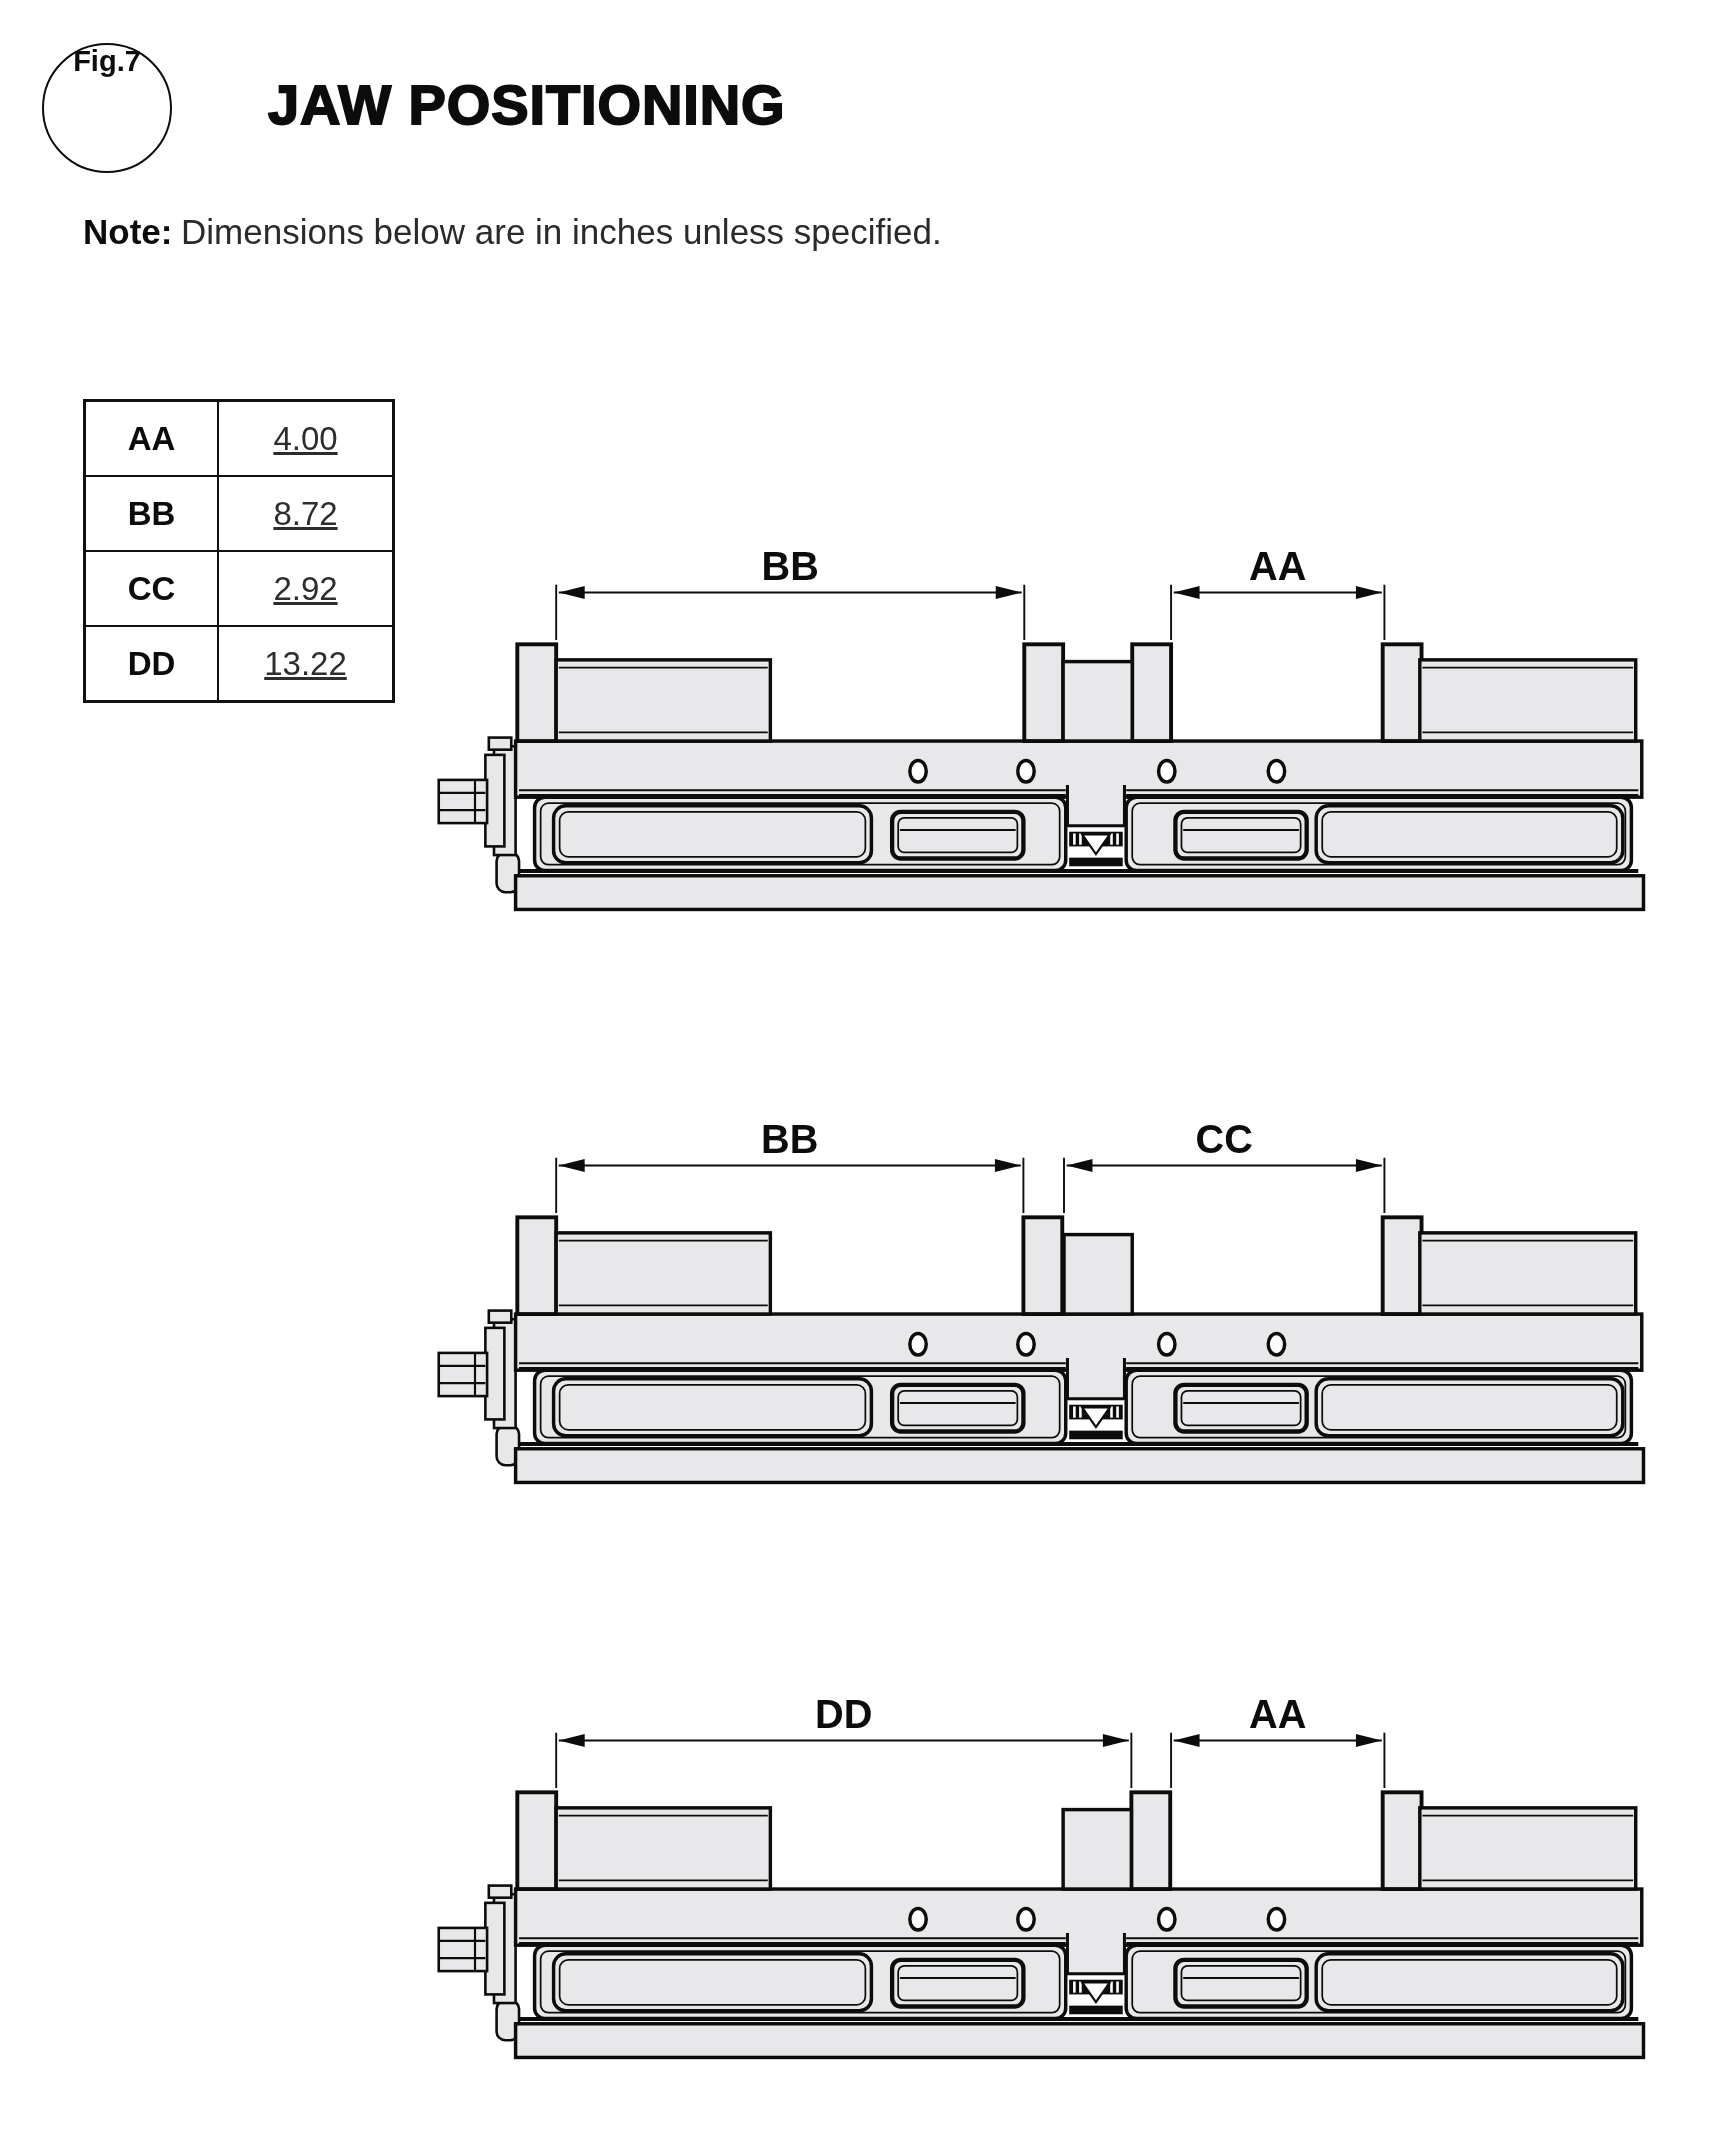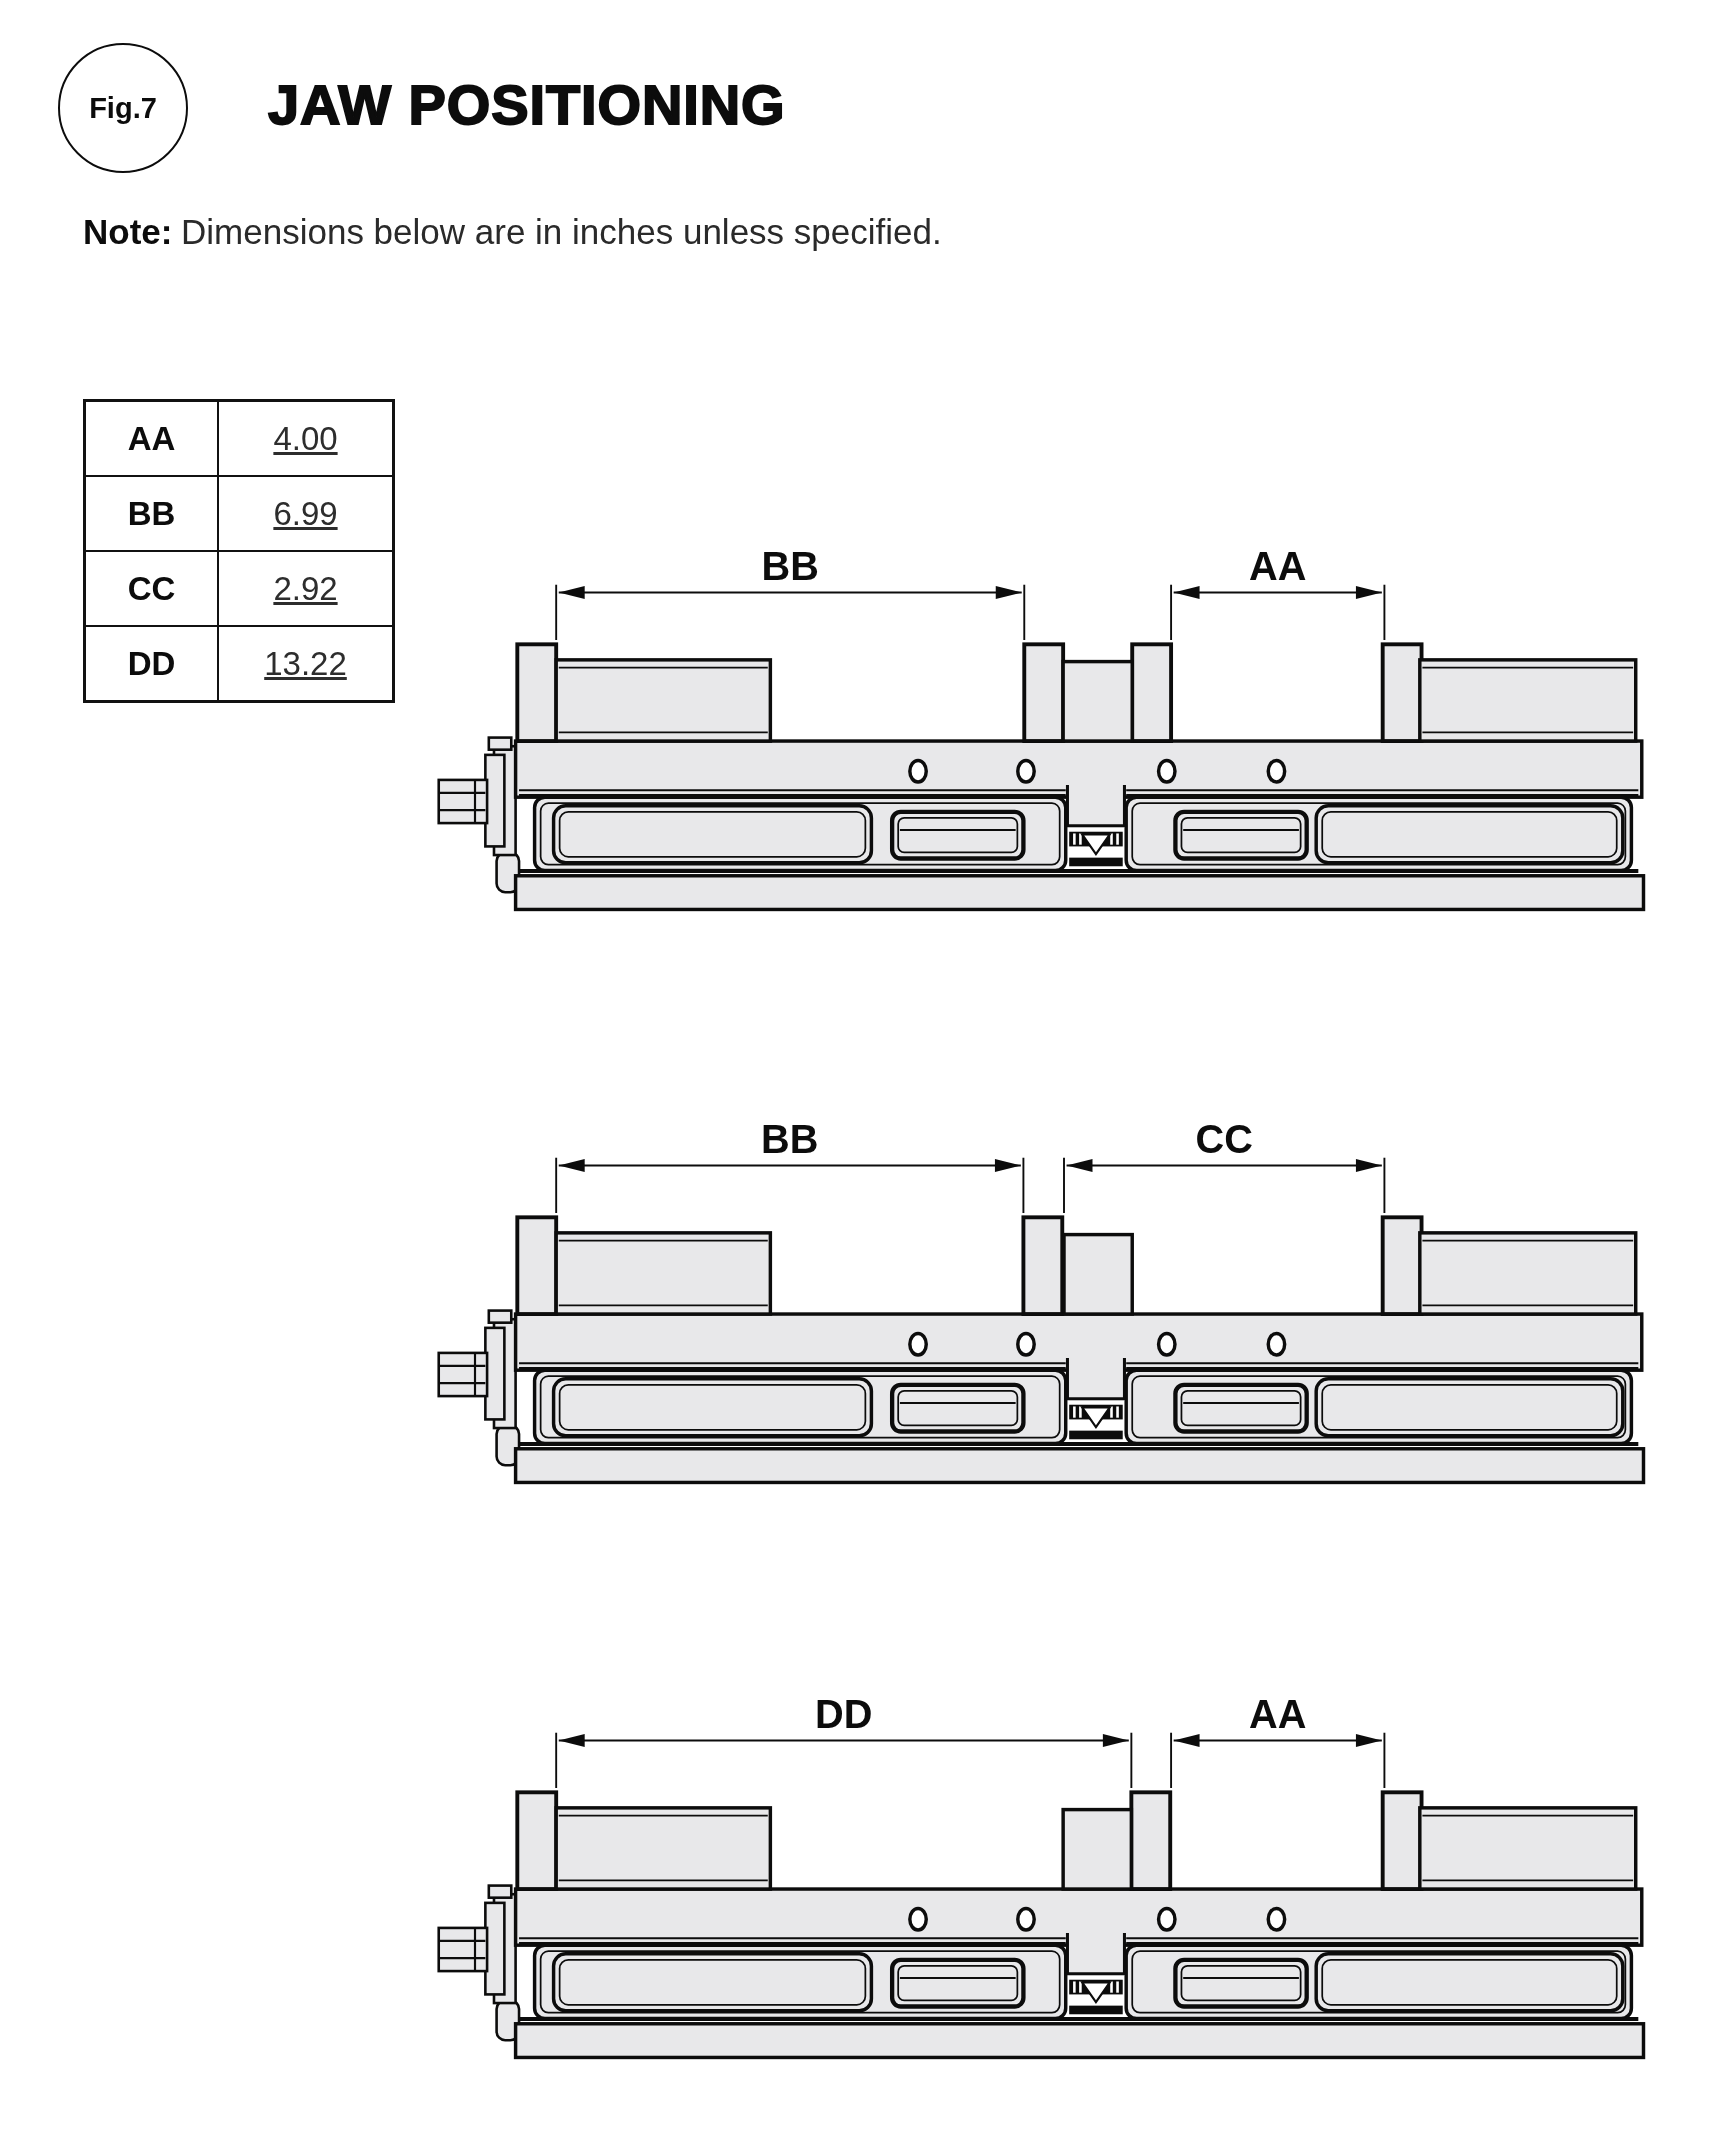--- a/index.html
+++ b/index.html
@@ -1,19 +1,19 @@
 <!DOCTYPE html>
 <html style="font-size:14px"><head>
 <meta charset="utf-8">
 <style>
   html,body{margin:0;padding:0;background:#fff;}
   .page{position:relative;width:1729px;height:2144px;background:#fff;overflow:hidden;
         font-family:"Liberation Sans",sans-serif;color:#0c0c0c;}
-  .fig-badge{position:absolute;left:58px;top:43px;width:126px;height:126px;
-        border:2.6px solid #0c0c0c;border-radius:50%;display:flex;align-items:center;
+  .fig-badge{position:absolute;left:42px;top:43px;width:126px;height:126px;
+        border:2.6px solid #0c0c0c;border-radius:50%;display:flex;
         justify-content:center;font-size:29px;font-weight:bold;background:#fff;}
   .page-title{position:absolute;left:268px;top:72px;margin:0;font-size:56px;font-weight:700;
         letter-spacing:0.9px;-webkit-text-stroke:1.9px #0c0c0c;white-space:nowrap;}
   .note{position:absolute;left:83px;top:212px;margin:0;font-size:35px;color:#2a2a2a;
         font-weight:400;white-space:nowrap;}
   .note b{color:#0c0c0c;font-weight:bold;margin-right:8.6px;}
   table.dims{position:absolute;left:83px;top:399px;border-collapse:collapse;
         table-layout:fixed;background:#fff;}
   table.dims th{width:131px;font-weight:bold;}
   table.dims td{width:173px;font-weight:400;color:#2d2d2d;text-decoration:underline;}
@@ -36,21 +36,21 @@
   <p class="note"><b>Note:</b><span>Dimensions below are in inches unless specified.</span></p>
 
   <table class="dims">
     <tbody id="dim-rows">
         <tr>
           <th>AA</th>
           <td>4.00</td>
         </tr>
         <tr>
           <th>BB</th>
-          <td>6.99</td>
+          <td>8.72</td>
         </tr>
         <tr>
           <th>CC</th>
           <td>2.92</td>
         </tr>
         <tr>
           <th>DD</th>
           <td>13.22</td>
         </tr>
       </tbody>

